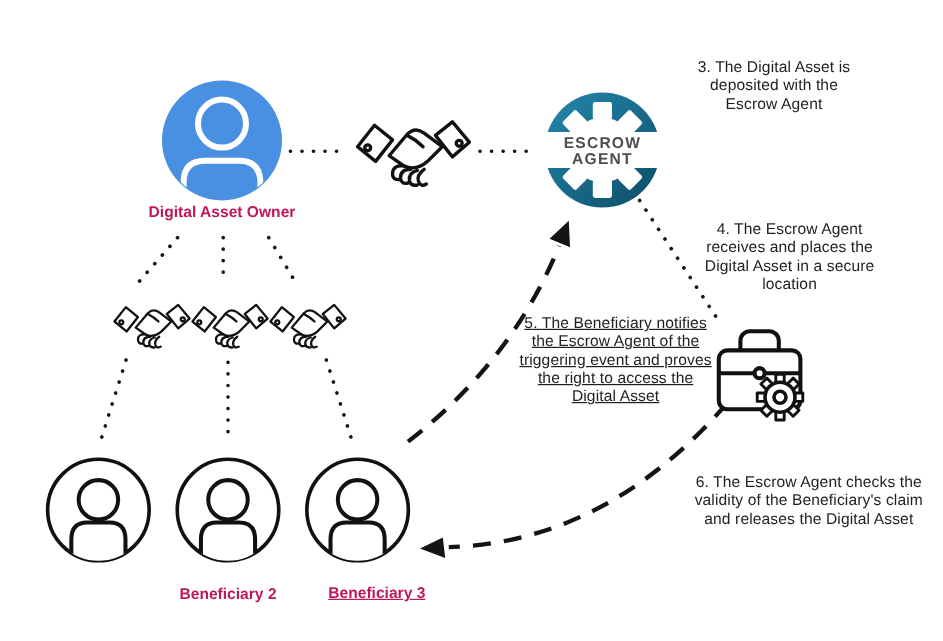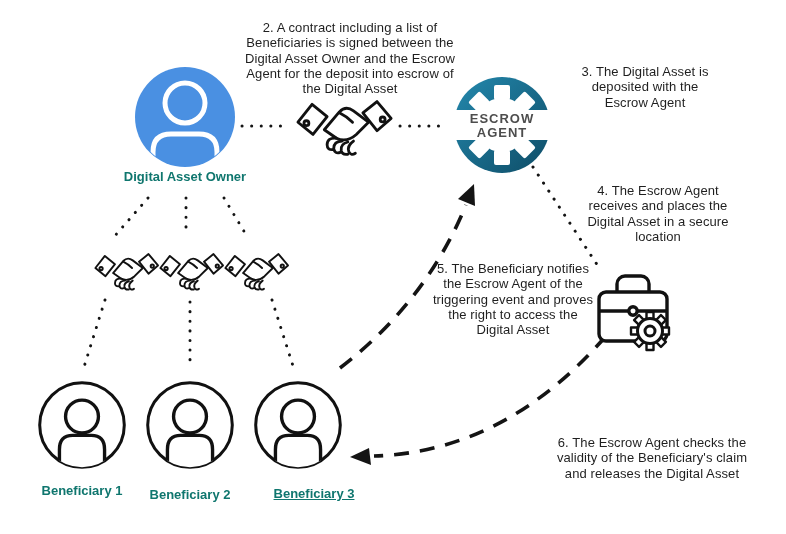--- a/index.html
+++ b/index.html
@@ -7,21 +7,21 @@
   body { font-family:"Liberation Sans", sans-serif; }
   .canvas {
     position:relative; width:786px; height:534px; background:#fff; overflow:hidden;
   }
   svg.layer { position:absolute; left:0; top:0; }
   .step {
     position:absolute; text-align:center; font-size:13px; line-height:1.18;
     color:#1f1f1f; letter-spacing:0.1px;
   }
   .node-label {
-    position:absolute; text-align:center; font-size:13px; font-weight:bold; color:#0f766e;
+    position:absolute; text-align:center; font-size:13px; font-weight:bold; color:#be185d;
   }
   .agent-text {
     font-family:"Liberation Sans", sans-serif; font-weight:bold; font-size:13px;
     fill:#4d4d4d; letter-spacing:1px; text-anchor:middle;
   }
 </style>
 </head>
 <body>
 
 <div class="canvas">
@@ -131,22 +131,20 @@
         <rect x="646.5" y="312" width="7" height="8" transform="rotate(225 650 331)"></rect>
         <rect x="646.5" y="312" width="7" height="8" transform="rotate(270 650 331)"></rect>
         <rect x="646.5" y="312" width="7" height="8" transform="rotate(315 650 331)"></rect>
         <circle cx="650" cy="331" r="12.5" stroke-width="3"></circle>
         <circle cx="650" cy="331" r="5" fill="none" stroke-width="3"></circle>
       </g>
     </g>
   </svg>
 
   <div class="node-label" style="left:110px; top:169px; width:150px;">Digital Asset Owner</div>
-  <div class="node-label" style="left:22px; top:483px; width:120px;">Beneficiary 1</div>
   <div class="node-label" style="left:130px; top:487px; width:120px;text-align:center;">Beneficiary 2</div>
   <div class="node-label" style="left:254px; top:486px; width:120px;text-decoration:underline;">Beneficiary 3</div>
 
-  <div class="step" style="left:243px; top:20px;  width:214px;">2. A contract including a list of Beneficiaries is signed between the Digital Asset Owner and the Escrow Agent for the deposit into escrow of the Digital Asset</div>
-  <div class="step" style="left:570px; top:64px;  width:150px;">3. The Digital Asset is deposited with the Escrow Agent</div>
+  <div class="step" style="left:570px; top:48px;  width:150px;">3. The Digital Asset is deposited with the Escrow Agent</div>
   <div class="step" style="left:582px; top:183px; width:152px;">4. The Escrow Agent receives and places the Digital Asset in a secure location</div>
-  <div class="step" style="left:432px; top:261px; width:162px;">5. The Beneficiary notifies the Escrow Agent of the triggering event and proves the right to access the Digital Asset</div>
-  <div class="step" style="left:552px; top:394px; width:200px;margin-top:41px;">6. The Escrow Agent checks the validity of the Beneficiary's claim and releases the Digital Asset</div>
+  <div class="step" style="left:432px; top:261px; width:162px;text-decoration:underline;">5. The Beneficiary notifies the Escrow Agent of the triggering event and proves the right to access the Digital Asset</div>
+  <div class="step" style="left:574px; top:394px; width:200px;">6. The Escrow Agent checks the validity of the Beneficiary's claim and releases the Digital Asset</div>
 </div>
 
 </body></html>

